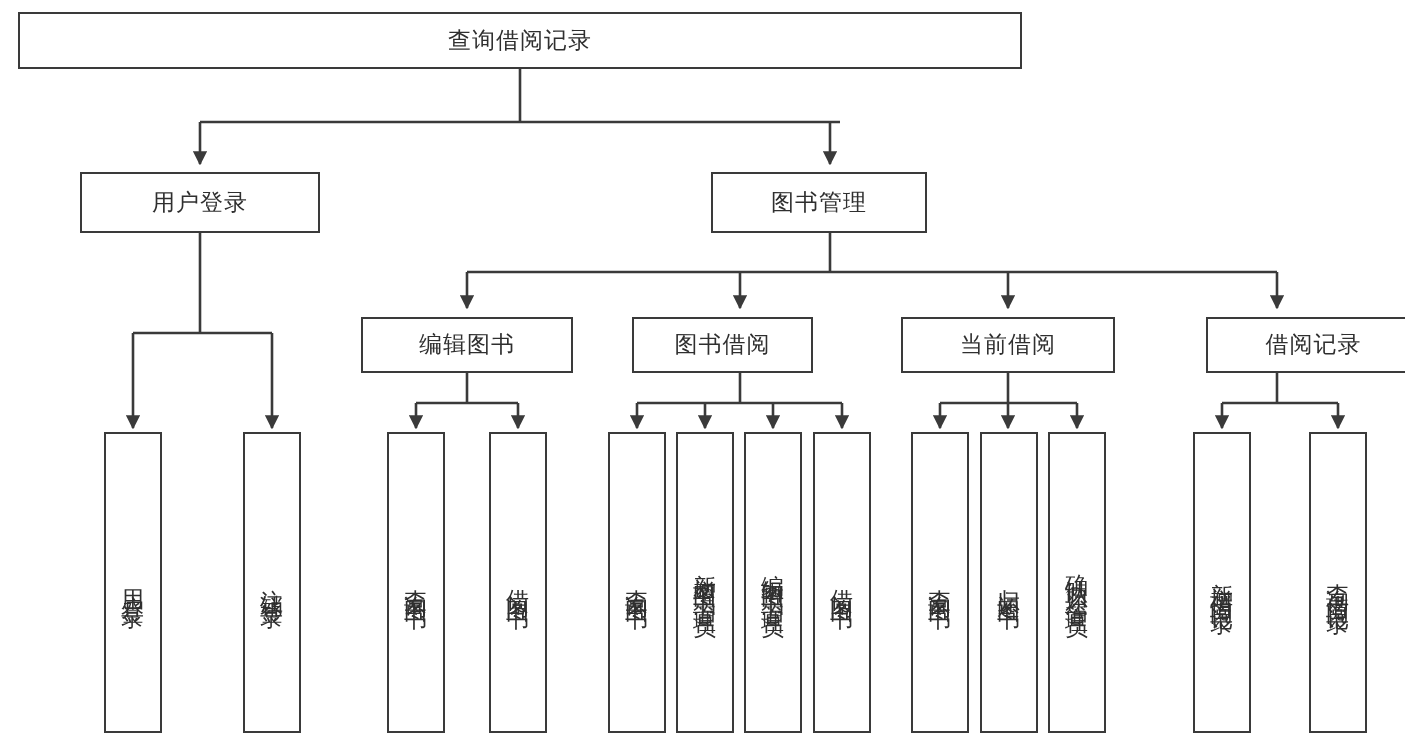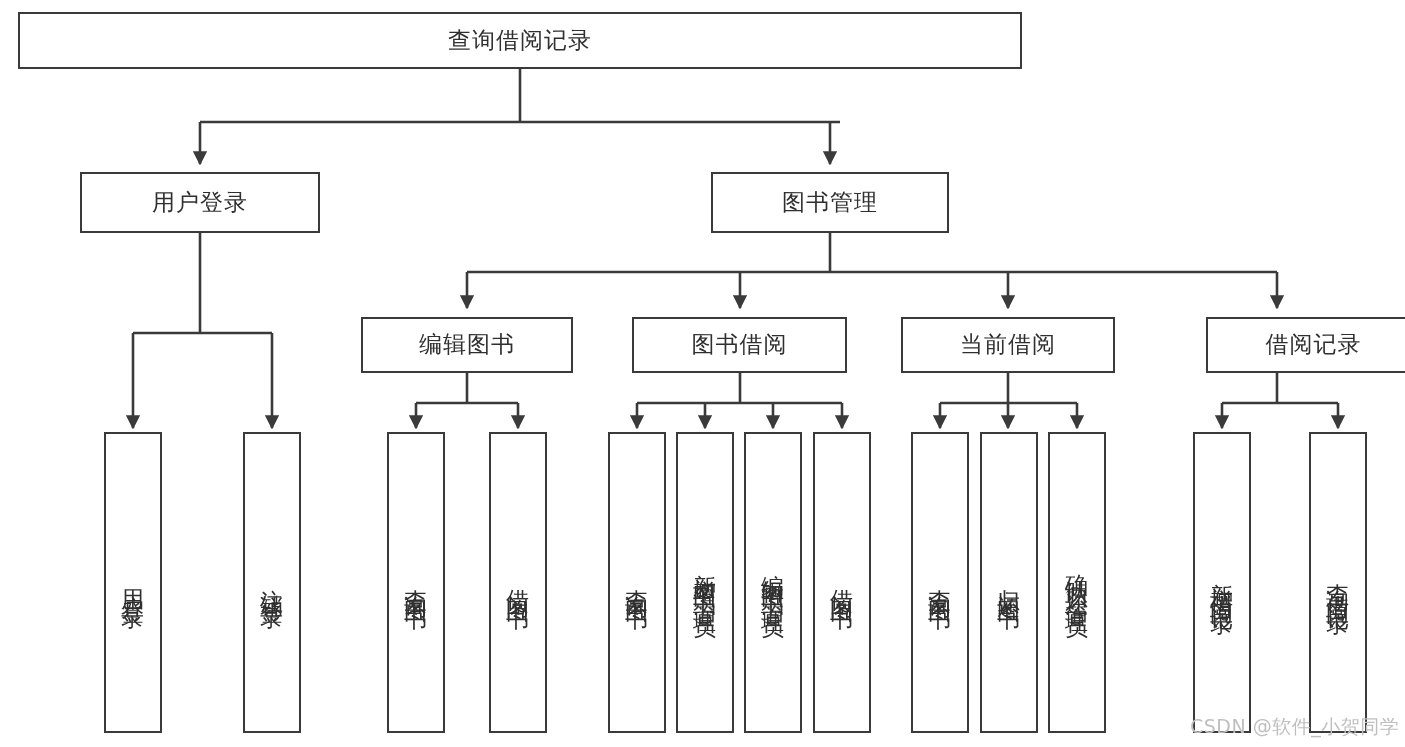--- a/index.html
+++ b/index.html
@@ -119,28 +119,28 @@
     </g>
   </svg>
 
   <div class="node horiz" style="left:18px; top:12px; width:1004px; height:57px;">
     <span class="label">查询借阅记录</span>
   </div>
 
   <div class="node horiz" style="left:80px; top:172px; width:240px; height:61px;">
     <span class="label">用户登录</span>
   </div>
-  <div class="node horiz" style="left:711px; top:172px; width:238px; height:61px;">
+  <div class="node horiz" style="left:711px; top:172px; width:216px; height:61px;">
     <span class="label">图书管理</span>
   </div>
 
   <div class="node horiz" style="left:361px; top:317px; width:212px; height:56px;">
     <span class="label">编辑图书</span>
   </div>
-  <div class="node horiz" style="left:632px; top:317px; width:215px; height:56px;">
+  <div class="node horiz" style="left:632px; top:317px; width:181px; height:56px;">
     <span class="label">图书借阅</span>
   </div>
   <div class="node horiz" style="left:901px; top:317px; width:214px; height:56px;">
     <span class="label">当前借阅</span>
   </div>
   <div class="node horiz" style="left:1170px; top:317px; width:215px; height:56px;margin-left:36px;">
     <span class="label">借阅记录</span>
   </div>
 
   <div class="node vert" style="left:104px; top:432px; width:58px; height:301px;">
@@ -180,15 +180,14 @@
     <span class="label">确认归还（管理员）</span>
   </div>
 
   <div class="node vert" style="left:1193px; top:432px; width:58px; height:301px;">
     <span class="label">新增借阅记录</span>
   </div>
   <div class="node vert" style="left:1309px; top:432px; width:58px; height:301px;">
     <span class="label">查询借阅记录</span>
   </div>
 
-  <div class="watermark" style="left:1190px; top:714px;">CSDN @软件_小贺同学</div>
 
 </div>
 
 </body></html>

